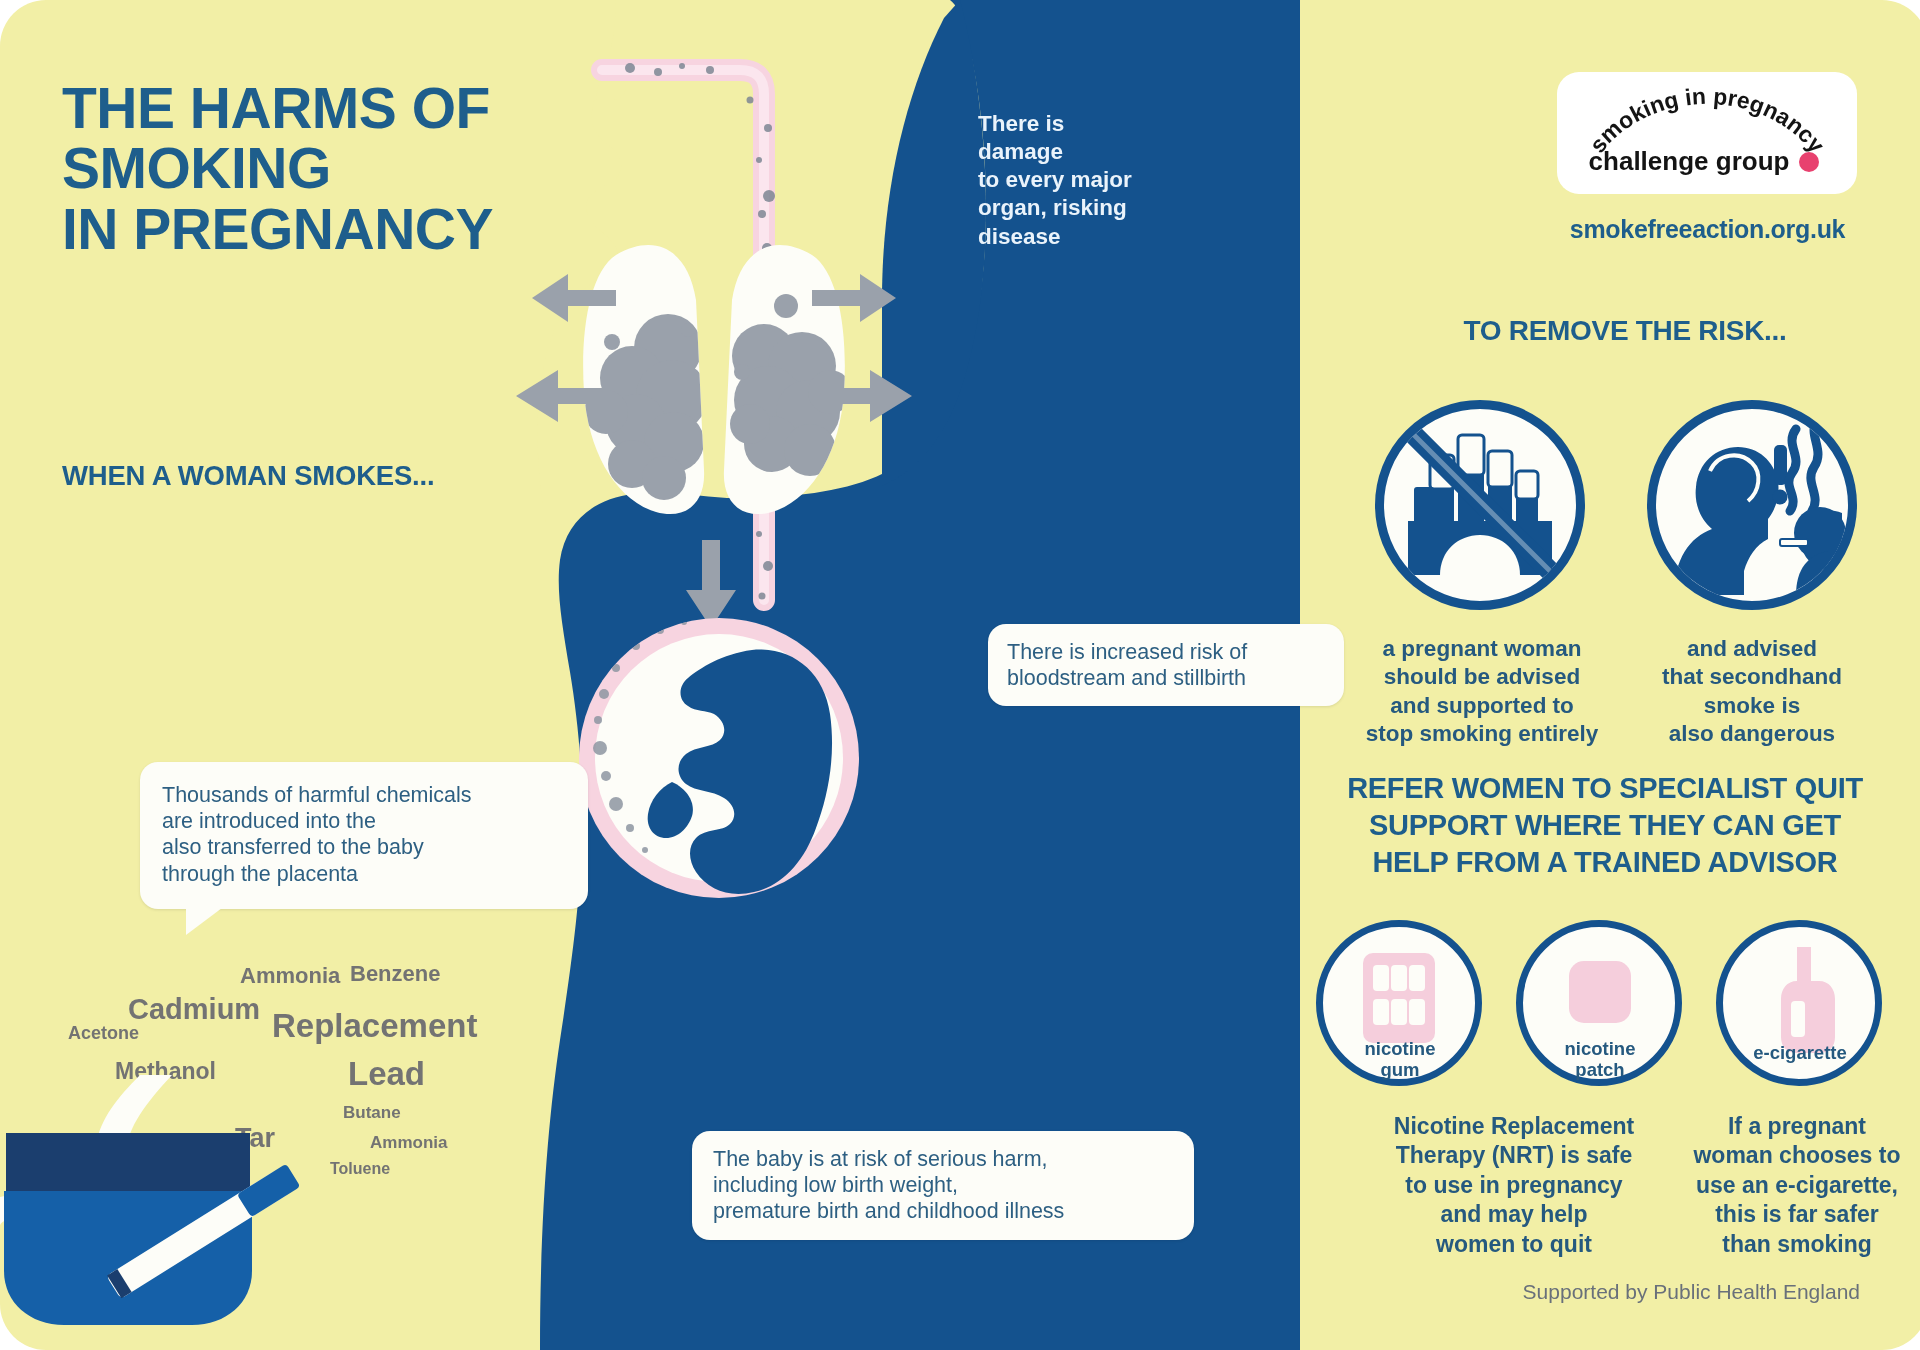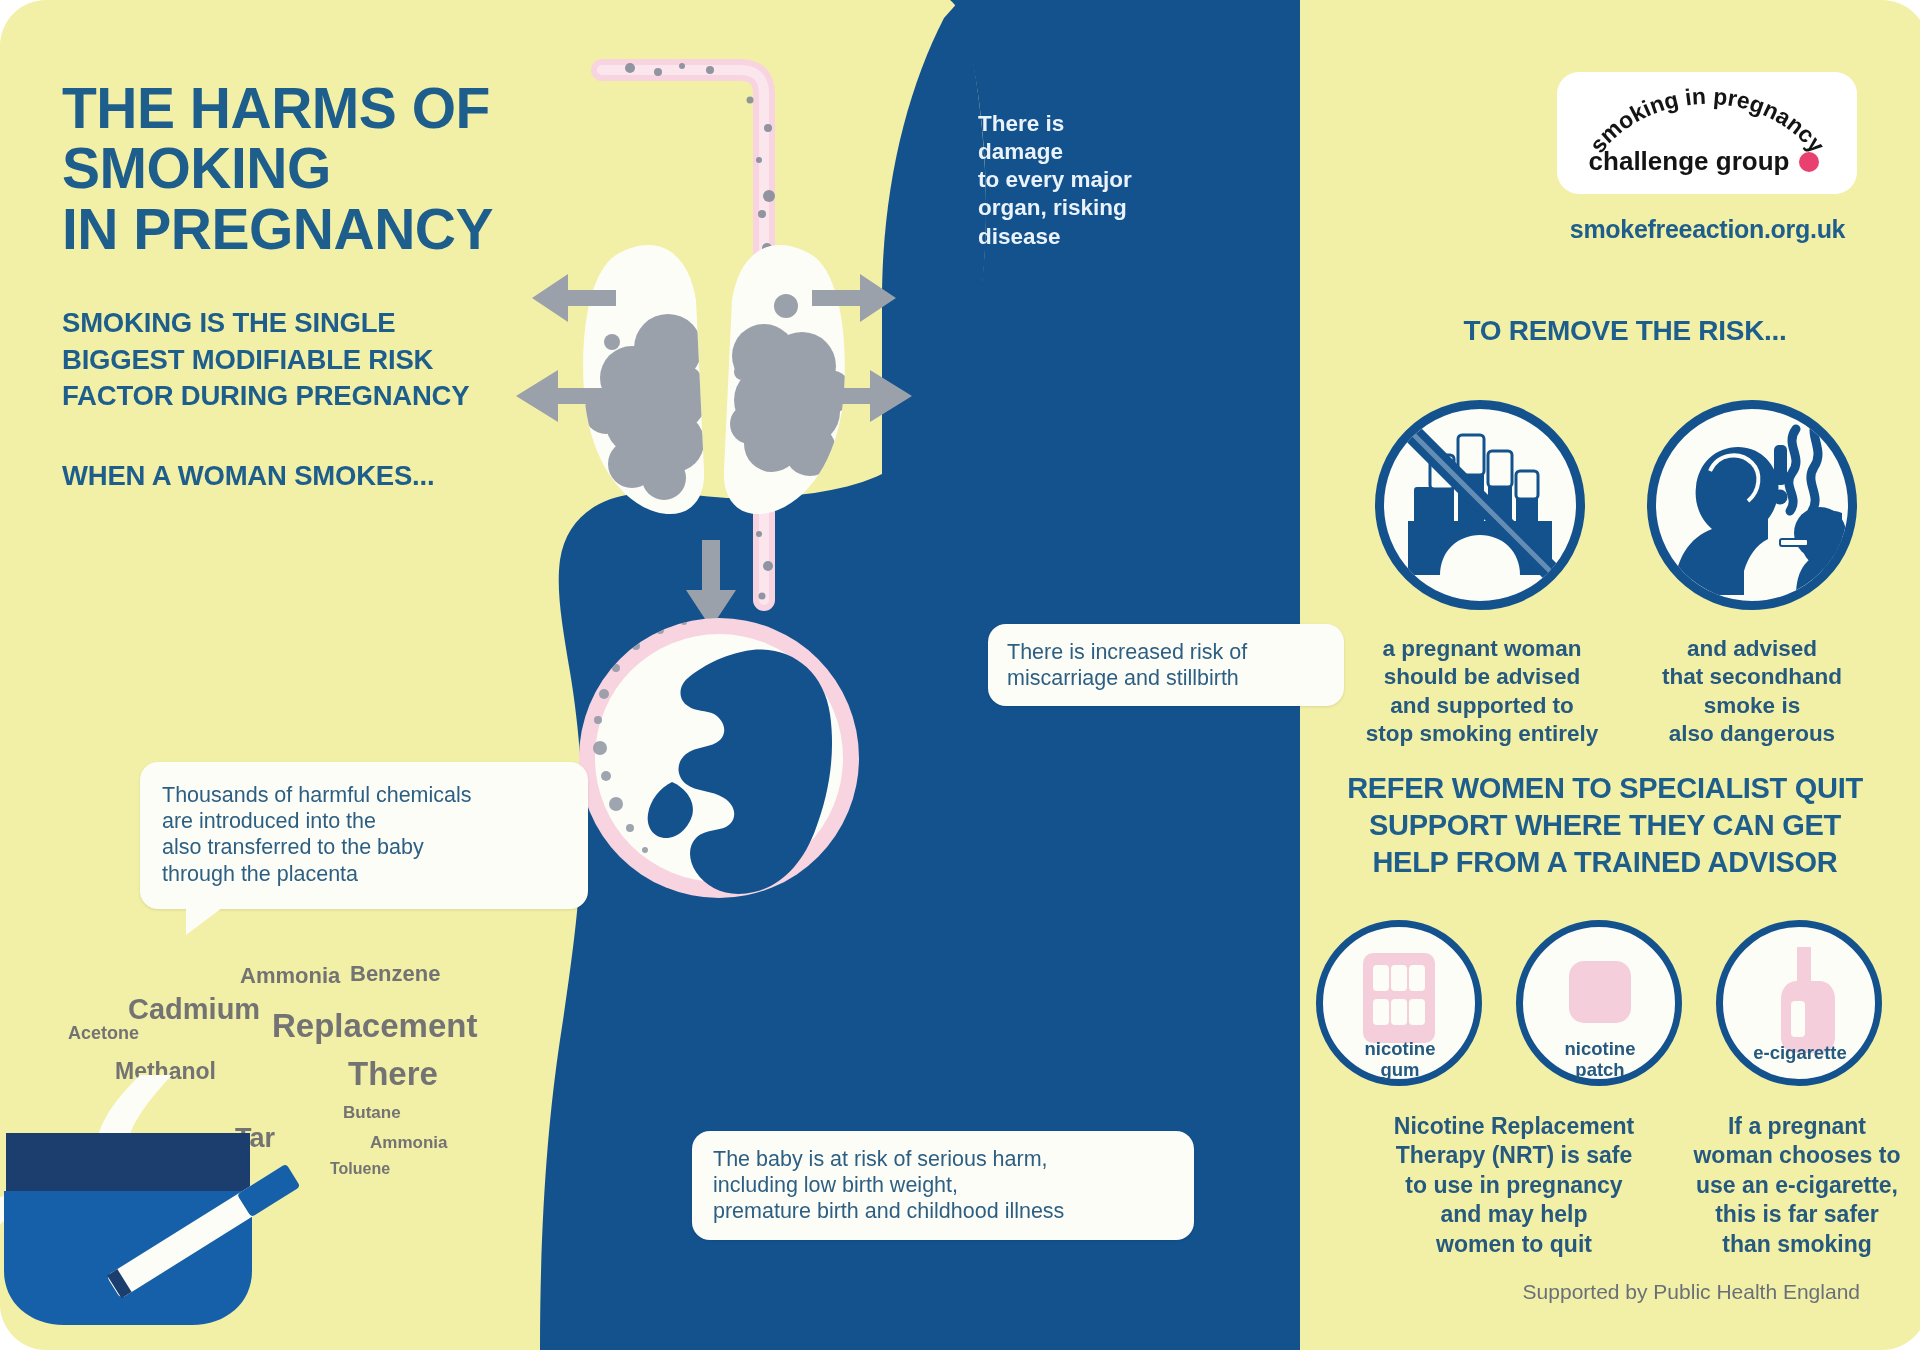--- a/index.html
+++ b/index.html
@@ -276,42 +276,37 @@
       </g>
     </svg>
   </div>
 
   <div id="title">
     <div>THE HARMS OF</div>
     <div>SMOKING</div>
     <div>IN PREGNANCY</div>
   </div>
 
-  <div id="subhead">
-    <div>SMOKING IS THE SINGLE</div>
-    <div>BIGGEST MODIFIABLE RISK</div>
-    <div>FACTOR DURING PREGNANCY</div>
-  </div>
   <div id="subhead2">WHEN A WOMAN SMOKES...</div>
 
   <div class="bubble" id="bubble-chem">
     <div>Thousands of harmful chemicals</div>
     <div>are introduced into the</div>
     <div>also transferred to the baby</div>
     <div>through the placenta</div>
   </div>
 
   <div id="chemicals">
       <span style="left: 8px; top: 68px; font-size: 18px;">Acetone</span>
       <span style="left: 68px; top: 38px; font-size: 29px;">Cadmium</span>
       <span style="left: 180px; top: 8px; font-size: 22px;">Ammonia</span>
       <span style="left: 290px; top: 6px; font-size: 22px;">Benzene</span>
       <span style="left: 212px; top: 52px; font-size: 33px;">Replacement</span>
       <span style="left: 55px; top: 103px; font-size: 23px;">Methanol</span>
-      <span style="left: 288px; top: 100px; font-size: 33px;">There</span>
+      <span style="left: 288px; top: 100px; font-size: 33px;">Lead</span>
       <span style="left: 283px; top: 148px; font-size: 17px;">Butane</span>
       <span style="left: 175px; top: 168px; font-size: 27px;">Tar</span>
       <span style="left: 310px; top: 178px; font-size: 17px;">Ammonia</span>
       <span style="left: 270px; top: 205px; font-size: 16px;">Toluene</span>
     </div>
 
   <svg class="abs" style="left:0px;top:1075px;" width="330" height="275" viewBox="0 0 330 275">
     <g>
       <path fill="#FDFDF8" d="M120 150 C104 122 92 96 96 70 C100 44 118 22 140 0 L172 0 C146 28 128 52 126 76 C124 100 136 124 150 146 Z"></path>
       <path fill="#FDFDF8" d="M118 148 C88 140 56 136 26 140 C10 142 2 146 0 150 L0 122 C34 114 76 114 118 124 Z"></path>
@@ -328,21 +323,21 @@
   <div id="txt-damage">
     <div>There is</div>
     <div>damage</div>
     <div>to every major</div>
     <div>organ, risking</div>
     <div>disease</div>
   </div>
 
   <div class="bubble" id="bubble-misc">
     <div>There is increased risk of</div>
-    <div>miscarriage and stillbirth</div>
+    <div>bloodstream and stillbirth</div>
   </div>
 
   <div class="bubble" id="bubble-baby">
     <div>The baby is at risk of serious harm,</div>
     <div>including low birth weight,</div>
     <div>premature birth and childhood illness</div>
   </div>
 
   <div id="logo-card">
     <svg width="300" height="122" viewBox="0 0 300 122">

